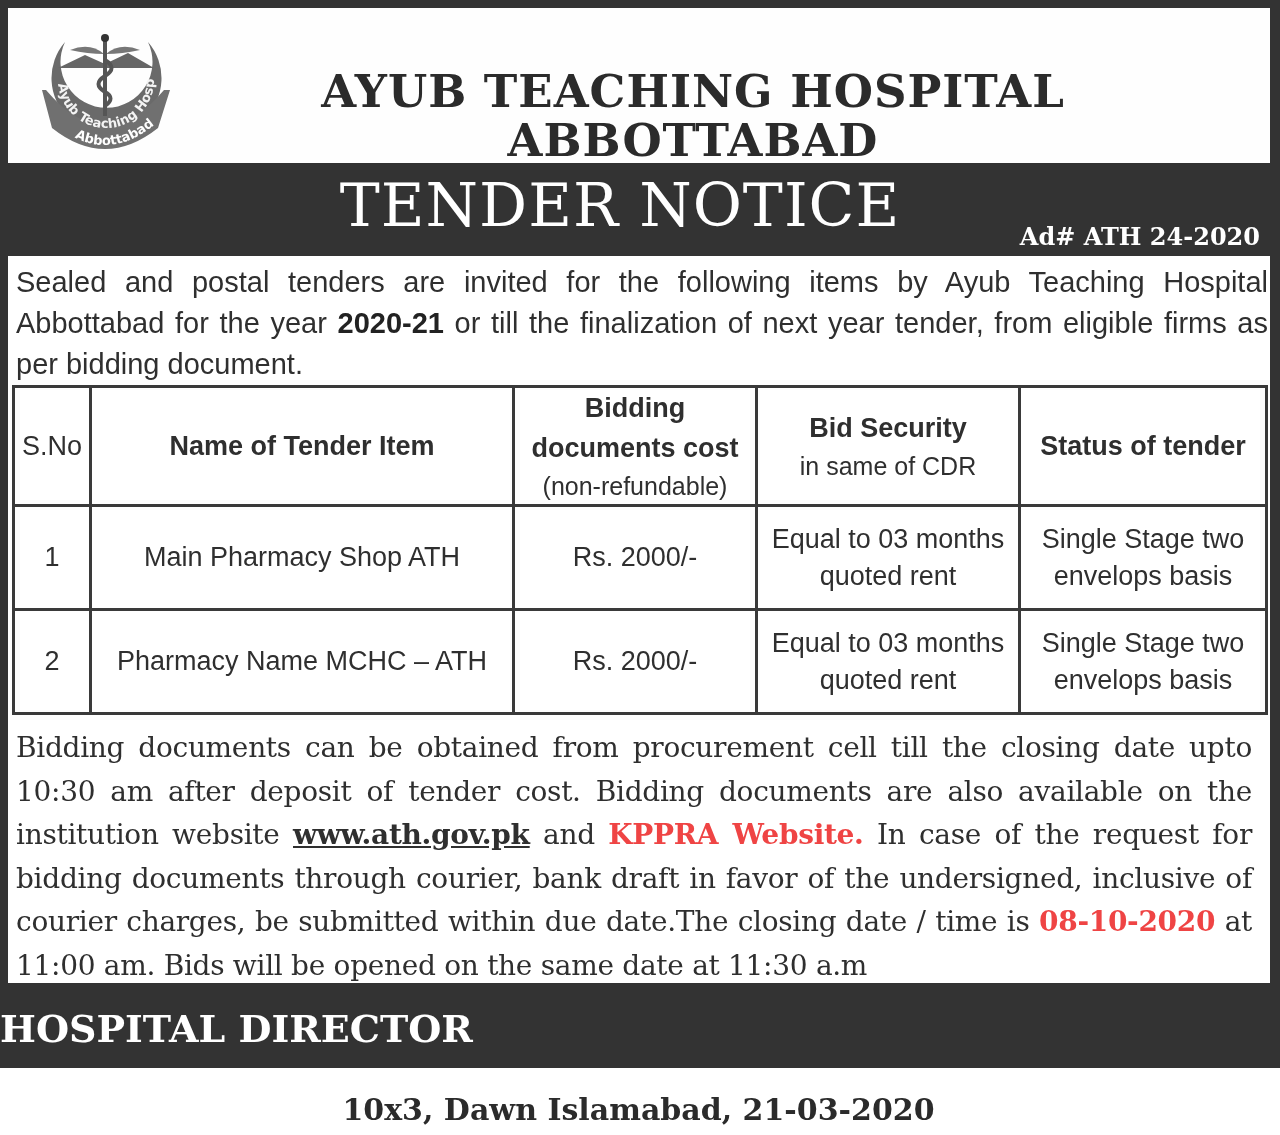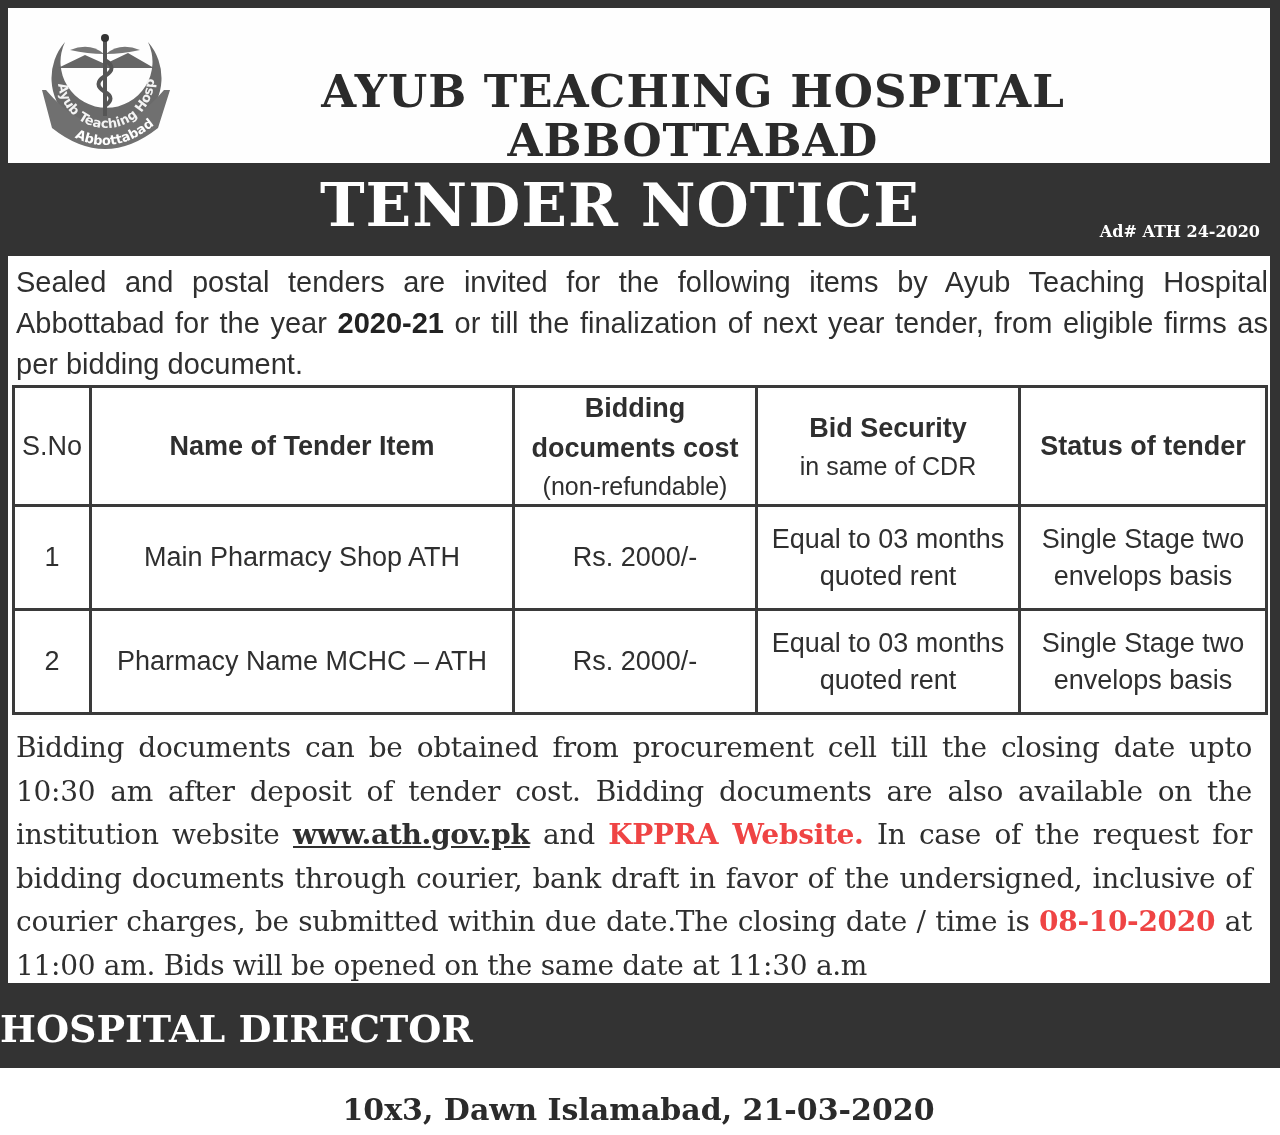--- a/index.html
+++ b/index.html
@@ -4,22 +4,22 @@
 <style>
   html, body { margin: 0; padding: 0; background: #ffffff; }
   body { width: 1280px; height: 1135px; position: relative; overflow: hidden; font-family: "DejaVu Serif", serif; color: #2a2a2a; }
   .frame { position: absolute; left: 0; top: 0; width: 1280px; height: 1068px; background: #333333; }
   .header-box { position: absolute; left: 8px; top: 8px; width: 1262px; height: 155px; background: #fefefe; }
   .logo { position: absolute; left: 22px; top: 12px; width: 150px; height: 142px; }
   .inst-title { position: absolute; left: 175px; width: 1020px; text-align: center; font-family: "DejaVu Serif", serif; font-weight: bold; color: #2b2b2b; letter-spacing: 1px; }
   .t1 { top: 10px; font-size: 42px; }
   .t2 { top: 57px; font-size: 45px; }
   .t3 { top: 106px; font-size: 45px; }
-  .banner-title { position: absolute; left: 0; width: 1240px; top: 170px; text-align: center; color: #ffffff; font-family: "DejaVu Serif", serif; font-weight: bold; font-size: 60px; letter-spacing: 1px; }
-  .ad-number { position: absolute; right: 20px; top: 222px; color: #ffffff; font-family: "DejaVu Serif", serif; font-weight: bold; font-size: 16px; }
+  .banner-title { position: absolute; left: 0; width: 1240px; top: 170px; text-align: center; color: #ffffff; font-family: "DejaVu Serif", serif; font-weight: normal; font-size: 60px; letter-spacing: 1px; }
+  .ad-number { position: absolute; right: 20px; top: 222px; color: #ffffff; font-family: "DejaVu Serif", serif; font-weight: bold; font-size: 24px; }
   .content-box { position: absolute; left: 8px; top: 256px; width: 1262px; height: 727px; background: #ffffff; }
   .intro { position: absolute; left: 8px; top: 6px; width: 1252px; font-family: "Liberation Sans", sans-serif; font-size: 29px; line-height: 41px; color: #2f2f2f; text-align: justify; }
   .intro b { color: #222; }
   table.tender-table { position: absolute; left: 4px; top: 129px; width: 1256px; height: 330px; border-collapse: collapse; font-family: "Liberation Sans", sans-serif; color: #2f2f2f; }
   table.tender-table td, table.tender-table th { border: 3px solid #3a3a3a; text-align: center; vertical-align: middle; padding: 0 4px; }
   table.tender-table th { font-weight: normal; height: 110px; }
   .th-bold { font-weight: bold; font-size: 27px; display: block; line-height: 40px; }
   .th-sub { font-size: 25px; display: block; line-height: 36px; }
   .th-plain { font-size: 27px; }
   table.tender-table td { font-size: 27px; line-height: 37px; }

